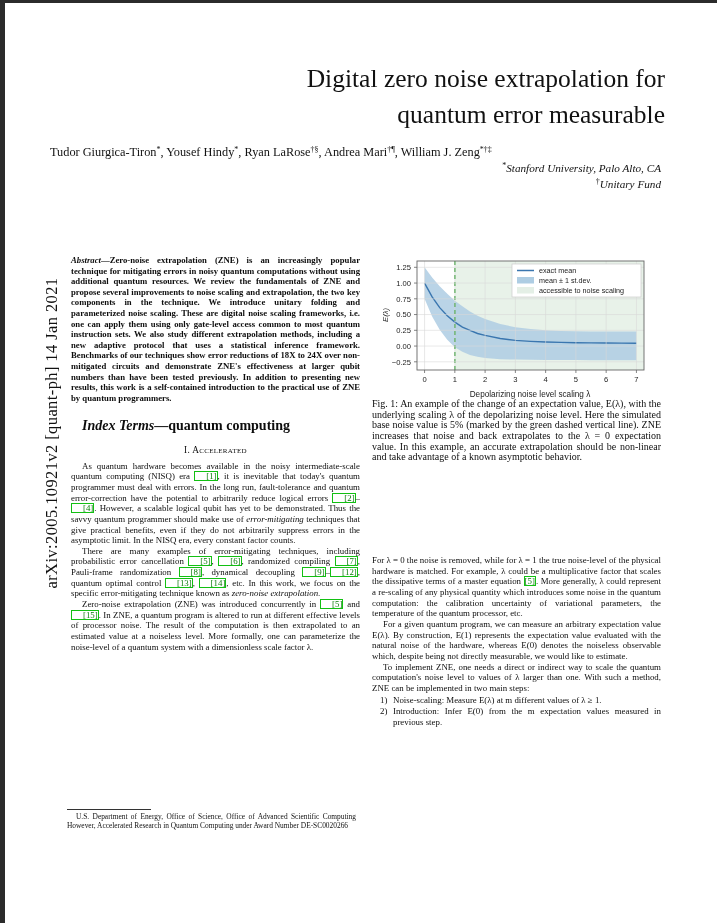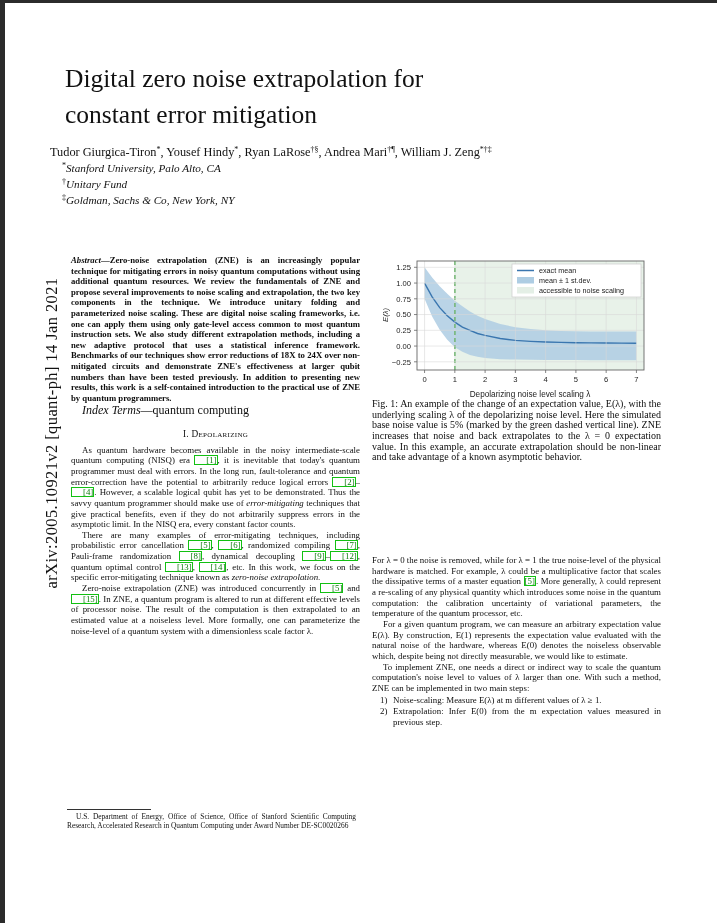--- a/index.html
+++ b/index.html
@@ -38,45 +38,45 @@
     text-align: center;
     white-space: nowrap;
   }
 
   
   #title {
     position: absolute;
     left: 60px;
     top: 58px;
     width: 600px;
-    text-align: left;
+    text-align: right;
     font-size: 25.5px;
     line-height: 36px;
     color: #111;
     font-weight: normal;
   }
   #title .l2 { display: block; }
 
   
   #authors {
     position: absolute;
     left: 45px;
     top: 139px;
     width: 625px;
     text-align: left;
     font-size: 12.3px;
     color: #111;
     line-height: 15px;
   }
   #affiliations {
     position: absolute;
-    left: 57px;
+    left: 31px;
     top: 156px;
     width: 625px;
-    text-align: left;
+    text-align: right;
     font-size: 11.2px;
     font-style: italic;
     color: #111;
     line-height: 14.2px;
   }
   #affiliations div { white-space: nowrap; }
   sup { font-size: 8px; font-style: normal; vertical-align: 0.45em; }
   .supi { font-size: 8px; vertical-align: 0.45em; font-style: normal;}
 
   
@@ -96,25 +96,25 @@
   p.para + p.para { margin-top: 0px; }
 
   #abstract {
     font-weight: bold;
     font-size: 8.7px;
     line-height: 10.6px;
     text-align: justify;
   }
   #abstract .lead { font-style: italic; font-weight: bold; }
   #indexterms {
-    font-weight: normal;
-    font-size: 12px;
+    font-weight: bold;
+    font-size: 14px;
     line-height: 10.6px;
     text-indent: 11px;
-    margin-top: 2px;
+    margin-top: 18px;
   }
   #indexterms i { font-style: italic; }
 
   h2.section {
     font-size: 9.3px;
     text-align: center;
     font-weight: normal;
     margin: 13px 0 5px 0;
     font-variant: small-caps;
     letter-spacing: 0.3px;
@@ -189,53 +189,52 @@
 </style>
 </head>
 <body>
 
 <div id="page">
 
   <div id="arxiv-stamp">arXiv:2005.10921v2  [quant-ph]  14 Jan 2021</div>
 
   <div id="title">
     <span>Digital zero noise extrapolation for</span>
-    <span class="l2">constant error mitigation</span>
+    <span class="l2">quantum error measurable</span>
   </div>
 
   <div id="authors">Tudor Giurgica-Tiron<sup>*</sup>, Yousef Hindy<sup>*</sup>, Ryan LaRose<sup>†§</sup>, Andrea Mari<sup>†¶</sup>, William J. Zeng<sup>*†‡</sup></div>
 
   <div id="affiliations">
     <div><span class="supi">*</span>Stanford University, Palo Alto, CA</div>
     <div><span class="supi">†</span>Unitary Fund</div>
-    <div><span class="supi">‡</span>Goldman, Sachs &amp; Co, New York, NY</div>
   </div>
 
   <div class="col" id="col-left">
 
     <div id="abstract">
       <span class="lead">Abstract</span><span>—Zero-noise extrapolation (ZNE) is an increasingly popular technique for mitigating errors in noisy quantum computations without using additional quantum resources. We review the fundamentals of ZNE and propose several improvements to noise scaling and extrapolation, the two key components in the technique. We introduce unitary folding and parameterized noise scaling. These are digital noise scaling frameworks, i.e. one can apply them using only gate-level access common to most quantum instruction sets. We also study different extrapolation methods, including a new adaptive protocol that uses a statistical inference framework. Benchmarks of our techniques show error reductions of 18X to 24X over non-mitigated circuits and demonstrate ZNE's effectiveness at larger qubit numbers than have been tested previously. In addition to presenting new results, this work is a self-contained introduction to the practical use of ZNE by quantum programmers.</span>
     </div>
 
     <div id="indexterms">
       <i>Index Terms</i><span>—quantum computing</span>
     </div>
 
-    <h2 class="section">I.  Depolarizing</h2>
+    <h2 class="section">I.  Accelerated</h2>
 
     <p class="para"><span>As quantum hardware becomes available in the noisy intermediate-scale quantum computing (NISQ) era </span><a class="cite">[1]</a><span>, it is inevitable that today's quantum programmer must deal with errors. In the long run, fault-tolerance and quantum error-correction have the potential to arbitrarily reduce logical errors </span><a class="cite">[2]</a><span>–</span><a class="cite">[4]</a><span>. However, a scalable logical qubit has yet to be demonstrated. Thus the savvy quantum programmer should make use of </span><span class="it">error-mitigating</span><span> techniques that give practical benefits, even if they do not arbitrarily suppress errors in the asymptotic limit. In the NISQ era, every constant factor counts.</span></p>
 
     <p class="para"><span>There are many examples of error-mitigating techniques, including probabilistic error cancellation </span><a class="cite">[5]</a><span>, </span><a class="cite">[6]</a><span>, randomized compiling </span><a class="cite">[7]</a><span>, Pauli-frame randomization </span><a class="cite">[8]</a><span>, dynamical decoupling </span><a class="cite">[9]</a><span>–</span><a class="cite">[12]</a><span>, quantum optimal control </span><a class="cite">[13]</a><span>, </span><a class="cite">[14]</a><span>, etc. In this work, we focus on the specific error-mitigating technique known as </span><span class="it">zero-noise extrapolation</span><span>.</span></p>
 
     <p class="para"><span>Zero-noise extrapolation (ZNE) was introduced concurrently in </span><a class="cite">[5]</a><span> and </span><a class="cite">[15]</a><span>. In ZNE, a quantum program is altered to run at different effective levels of processor noise. The result of the computation is then extrapolated to an estimated value at a noiseless level. More formally, one can parameterize the noise-level of a quantum system with a dimensionless scale factor λ.</span></p>
   </div>
 
   <div id="footnote">
     <div class="rule"></div>
-    <div class="fn-text">U.S. Department of Energy, Office of Science, Office of Stanford Scientific Computing Research, Accelerated Research in Quantum Computing under Award Number DE-SC0020266</div>
+    <div class="fn-text">U.S. Department of Energy, Office of Science, Office of Advanced Scientific Computing However, Accelerated Research in Quantum Computing under Award Number DE-SC0020266</div>
   </div>
 
   <div id="figure">
     <svg width="289" height="150" viewBox="0 0 289 150">
       <defs>
         <clipPath id="plotclip">
             <rect x="45" y="8" width="227" height="109"></rect>
           </clipPath>
       </defs>
       <rect x="0" y="0" width="289" height="150" fill="#ffffff"></rect>
@@ -314,17 +313,17 @@
   <div id="figcaption">
     <span>Fig. 1:</span><span> An example of the change of an expectation value, E(λ), with the underlying scaling λ of the depolarizing noise level. Here the simulated base noise value is 5% (marked by the green dashed vertical line). ZNE increases that noise and back extrapolates to the λ = 0 expectation value. In this example, an accurate extrapolation should be non-linear and take advantage of a known asymptotic behavior.</span>
   </div>
 
   <div class="col" id="col-right" style="top:516px;">
     <p class="para" style="text-indent:0"><span>For λ = 0 the noise is removed, while for λ = 1 the true noise-level of the physical hardware is matched. For example, λ could be a multiplicative factor that scales the dissipative terms of a master equation </span><a class="cite">[5]</a><span>. More generally, λ could represent a re-scaling of any physical quantity which introduces some noise in the quantum computation: the calibration uncertainty of variational parameters, the temperature of the quantum processor, etc.</span></p>
     <p class="para">For a given quantum program, we can measure an arbitrary expectation value E(λ). By construction, E(1) represents the expectation value evaluated with the natural noise of the hardware, whereas E(0) denotes the noiseless observable which, despite being not directly measurable, we would like to estimate.</p>
     <p class="para">To implement ZNE, one needs a direct or indirect way to scale the quantum computation's noise level to values of λ larger than one. With such a method, ZNE can be implemented in two main steps:</p>
     <ol class="steps">
       <li><span class="num">1)</span><span class="bd">Noise-scaling:</span><span> Measure E(λ) at m different values of λ ≥ 1.</span></li>
-      <li><span class="num">2)</span><span class="bd">Extrapolation:</span><span> Infer E(0) from the m expectation values measured in previous step.</span></li>
+      <li><span class="num">2)</span><span class="bd">Introduction:</span><span> Infer E(0) from the m expectation values measured in previous step.</span></li>
     </ol>
   </div>
 
 </div>
 
 </body></html>

